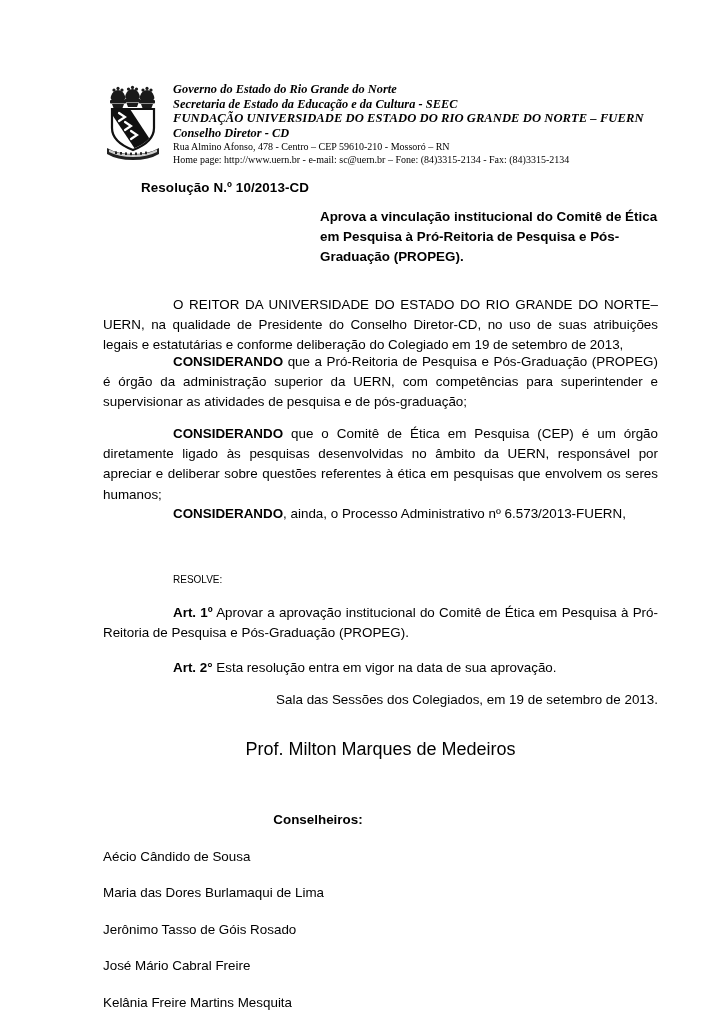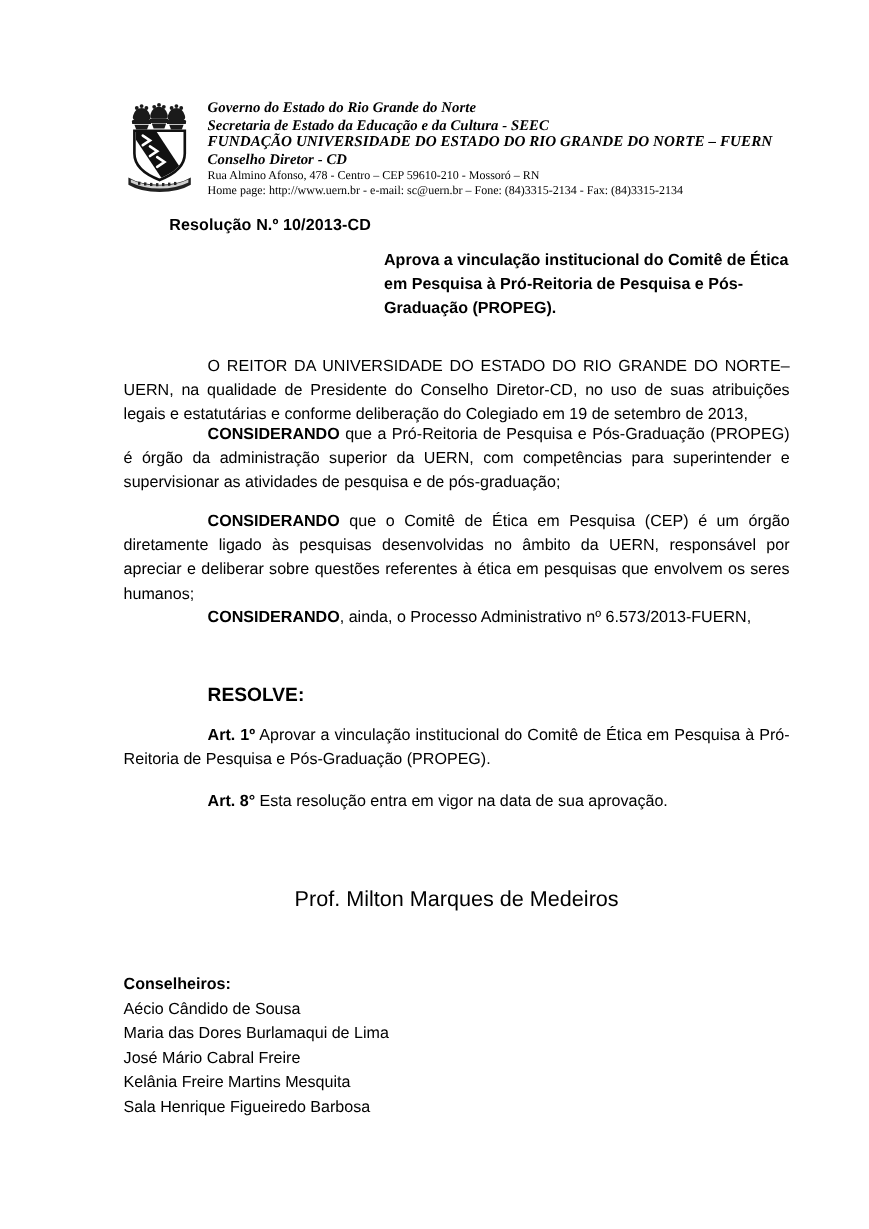--- a/index.html
+++ b/index.html
@@ -116,24 +116,24 @@
   #p-reitor   { top: 295px; }
   #p-cons1    { top: 352px; }
   #p-cons2    { top: 424px; }
   #p-cons3    { top: 504px; }
 
   .resolve {
     position: absolute;
     left: 103px;
     top: 570px;
     width: 555px;
-    font-size: 16px;
+    font-size: 10px;
     line-height: 20.2px;
     text-indent: 70px;
-    font-weight: bold;
+    font-weight: normal;
   }
 
   #p-art1 { top: 603px; }
   #p-art2 { top: 658px; }
 
   .sala {
     position: absolute;
     left: 103px;
     top: 690px;
     width: 555px;
@@ -158,23 +158,25 @@
     position: absolute;
     left: 103px;
     top: 810px;
     width: 430px;
     font-size: 13.4px;
     line-height: 20.5px;
   }
   .conselheiros .cons-title {
     font-weight: bold;
     display: block;
+    text-align: center;
   }
   .conselheiros .cons-name {
     display: block;
+    margin-top: 16px;
   }
 </style>
 </head>
 <body>
 
 <div class="page">
 
   <div class="letterhead">
 
     <div class="crest-wrap">
@@ -259,34 +261,36 @@
     <b>CONSIDERANDO</b><span> que o Comitê de Ética em Pesquisa (CEP) é um órgão diretamente ligado às pesquisas desenvolvidas no âmbito da UERN, responsável por apreciar e deliberar sobre questões referentes à ética em pesquisas que envolvem os seres humanos;</span>
   </p>
 
   <p class="body-block indent" id="p-cons3" style="margin:0;">
     <b>CONSIDERANDO</b><span>, ainda, o Processo Administrativo nº 6.573/2013-FUERN,</span>
   </p>
 
   <div class="resolve">RESOLVE:</div>
 
   <p class="body-block indent" id="p-art1" style="margin:0;">
-    <b>Art. 1º</b><span> Aprovar a vinculação institucional do Comitê de Ética em Pesquisa à Pró-Reitoria de Pesquisa e Pós-Graduação (PROPEG).</span>
+    <b>Art. 1º</b><span> Aprovar a aprovação institucional do Comitê de Ética em Pesquisa à Pró-Reitoria de Pesquisa e Pós-Graduação (PROPEG).</span>
   </p>
 
   <p class="body-block indent" id="p-art2" style="margin:0;">
-    <b>Art. 8°</b><span> Esta resolução entra em vigor na data de sua aprovação.</span>
-  </p>
-
+    <b>Art. 2°</b><span> Esta resolução entra em vigor na data de sua aprovação.</span>
+  </p>
+
+  <div class="sala">Sala das Sessões dos Colegiados, em 19 de setembro de 2013.</div>
 
   <div class="signature">
     <div>Prof. Milton Marques de Medeiros</div>
   </div>
 
   <div class="conselheiros">
     <span class="cons-title">Conselheiros:</span>
     <span class="cons-name">Aécio Cândido de Sousa</span>
     <span class="cons-name">Maria das Dores Burlamaqui de Lima</span>
+    <span class="cons-name">Jerônimo Tasso de Góis Rosado</span>
     <span class="cons-name">José Mário Cabral Freire</span>
     <span class="cons-name">Kelânia Freire Martins Mesquita</span>
     <span class="cons-name">Sala Henrique Figueiredo Barbosa</span>
   </div>
 
 </div>
 
 </body></html>

